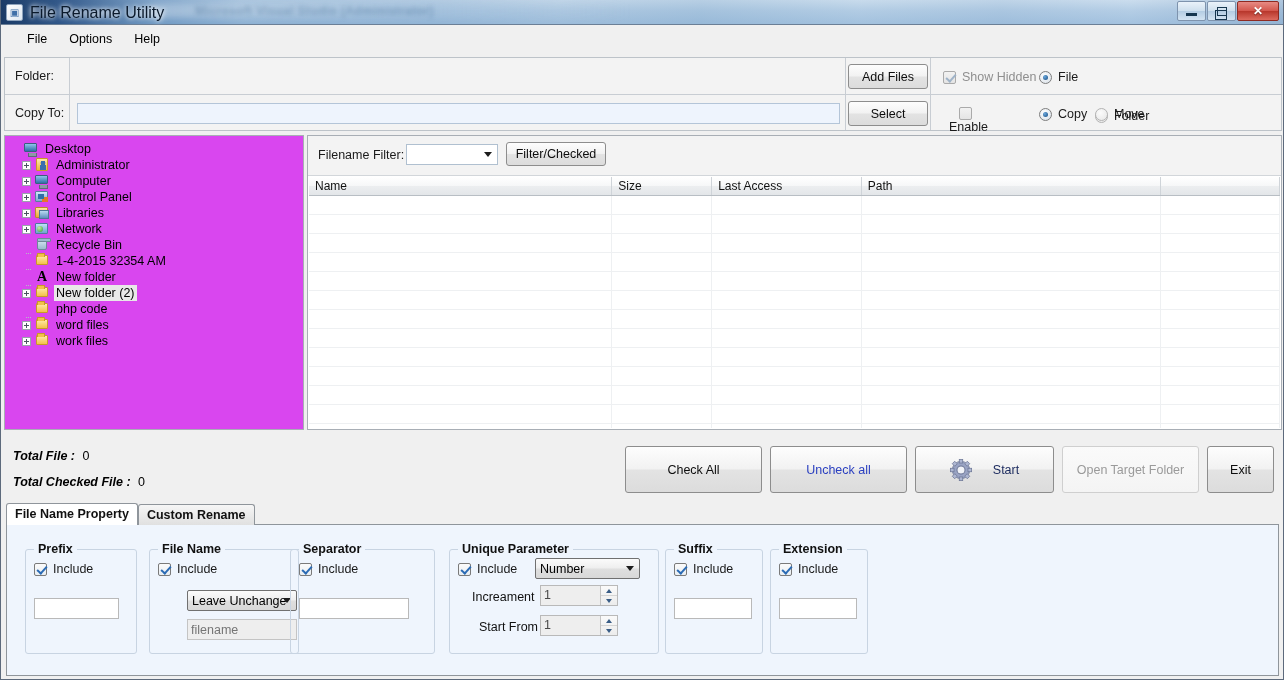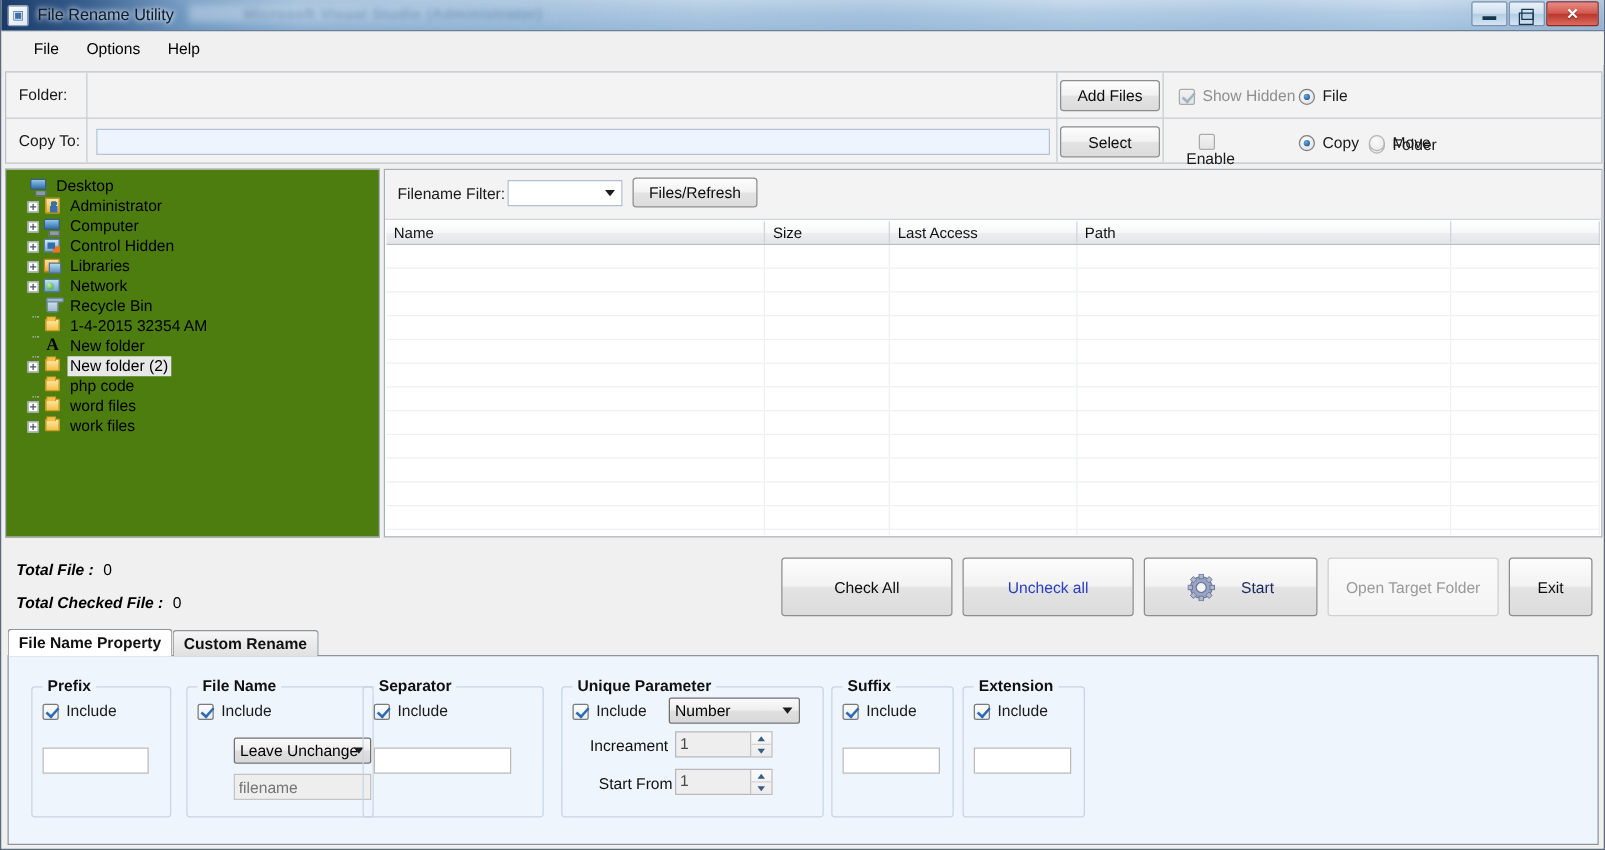--- a/index.html
+++ b/index.html
@@ -61,21 +61,21 @@
     background: linear-gradient(135deg,#fdfdfd,#dfe8f2);
     border: 1px solid #8fa4bd; border-radius: 2px;
     display: flex; align-items: center; justify-content: center;
   }
   #app-icon .glyph {
     font-size: 10px; font-weight: bold; color: #3f6fa8;
     font-family: "DejaVu Sans", sans-serif; line-height: 1;
   }
   #title-text {
     position: absolute; left: 29px; top: 4px;
-    font-size: 13px; color: #0b1a2c;
+    font-size: 16px; color: #0b1a2c;
     text-shadow: 0 0 4px rgba(255,255,255,.95), 0 0 7px rgba(255,255,255,.8);
     white-space: nowrap;
   }
   .wbtn {
     position: absolute; top: 1px; height: 20px;
     border: 1px solid #7e93ad; border-radius: 2px;
     display: flex; align-items: center; justify-content: center;
   }
   #btn-min { left: 1176px; width: 29px;
     background: linear-gradient(to bottom,#eaf2fa 0%,#cfe0ee 48%,#b4cde3 52%,#d3e3f2 100%); }
@@ -168,21 +168,21 @@
     background: radial-gradient(circle at 35% 35%, #6aa8dd, #14497f);
   }
   .rb.dim { border-color: #b3b3b3; background: radial-gradient(circle at 40% 35%, #fbfbfb, #ececec 70%); }
   .opt-row { position: absolute; display: flex; align-items: center; }
   .opt-row .lbl { margin-left: 6px; font-size: 12.5px; color: #1a1a1a; }
   .opt-row.disabled .lbl { color: #8f8f8f; }
 
   
   #treepanel {
     position: absolute; left: 3px; top: 135px; width: 300px; height: 295px;
-    background: #4d7c0f; border: 1px solid #a8aeb5;
+    background: #d946ef; border: 1px solid #a8aeb5;
     overflow: hidden;
   }
   .tnode {
     position: relative; height: 16px; line-height: 16px;
     display: flex; align-items: center; white-space: nowrap;
     font-size: 12.5px; color: #000;
   }
   .expander {
     width: 9px; height: 9px; border: 1px solid #9aa4ad;
     background: #fff; position: relative; flex: 0 0 auto;
@@ -466,21 +466,21 @@
           <span class="ticon">
             <span class="ico-monitor"></span>
           </span>
           <span class="tlabel">Computer</span>
         </div>
         <div class="tnode" style="padding-left: 11px;">
           <span class="expander"></span>
           <span class="ticon">
             <span class="ico-cpl"></span>
           </span>
-          <span class="tlabel">Control Hidden</span>
+          <span class="tlabel">Control Panel</span>
         </div>
         <div class="tnode" style="padding-left: 11px;">
           <span class="expander"></span>
           <span class="ticon">
             <span class="ico-lib"></span>
           </span>
           <span class="tlabel">Libraries</span>
         </div>
         <div class="tnode" style="padding-left: 11px;">
           <span class="expander"></span>
@@ -543,21 +543,21 @@
 
   <div id="listpanel">
     <div id="filterbar">
       <div class="tb-label" style="left:10px;top:12px;">Filename Filter:</div>
       <div class="combo" style="left:98px;top:8px;width:92px;height:21px;">
         <span></span>
         <span class="arrowbox">
             <span class="caret"></span>
           </span>
       </div>
-      <div class="btn" style="left:198px;top:6px;width:100px;height:24px;">Files/Refresh</div>
+      <div class="btn" style="left:198px;top:6px;width:100px;height:24px;">Filter/Checked</div>
     </div>
 
     <div id="grid">
       <div id="gridhead">
           <div class="hcell" style="width: 304px;">Name</div>
           <div class="hcell" style="width: 100px;">Size</div>
           <div class="hcell" style="width: 150px;">Last Access</div>
           <div class="hcell" style="width: 300px;">Path</div>
           <div class="hcell" style="width: 119px;"></div>
         </div>

